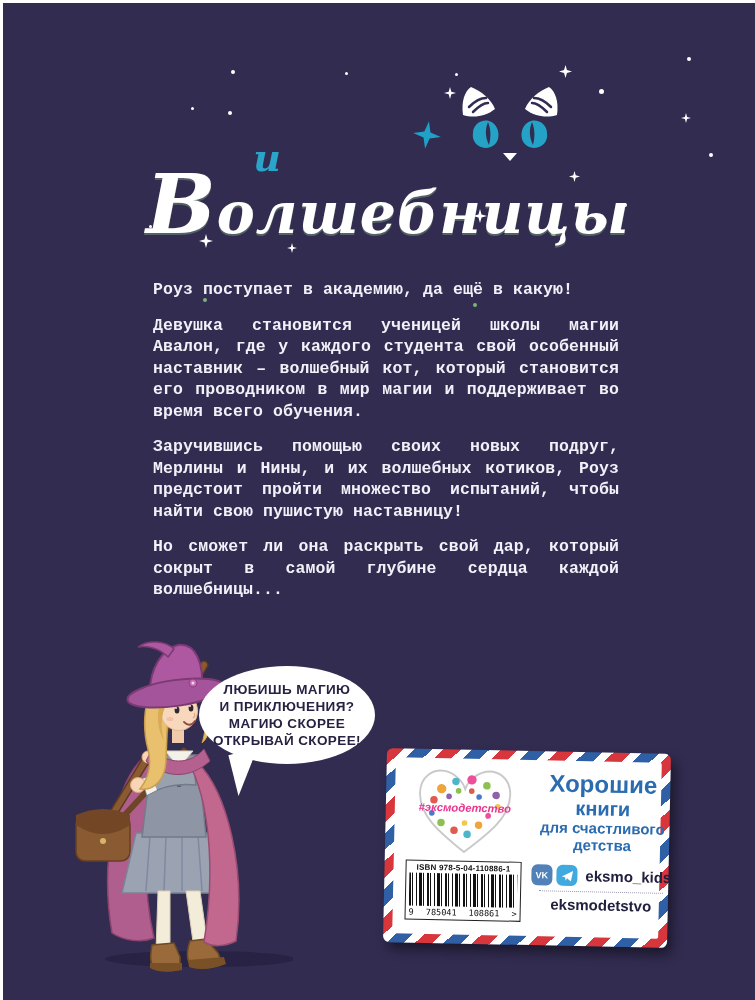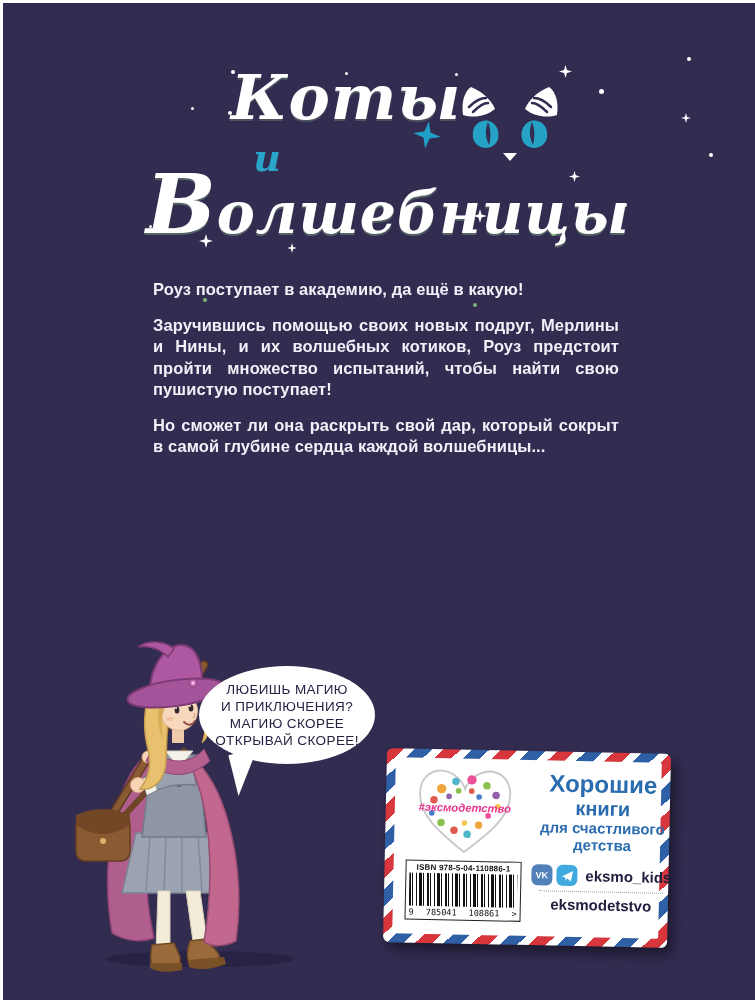--- a/index.html
+++ b/index.html
@@ -38,32 +38,32 @@
   .subtitle{
     position:absolute;left:322px;top:227px;width:216px;text-align:center;
     font-style:italic;font-weight:bold;font-size:19px;color:#2ea6cc;
   }
   
   .cat{position:absolute;left:452px;top:82px;}
   
   .annotation{position:absolute;left:150px;top:276px;width:470px;}
   .annotation p{
     margin:0 4px 14px 0;font-size:16.5px;line-height:21.5px;font-weight:bold;
-    color:#f2f0f8;text-align:justify;letter-spacing:.1px;
+    color:#f2f0f8;text-align:justify;letter-spacing:.1px;font-family:Liberation Mono, monospace;
   }
   
   .girl{position:absolute;left:58px;top:636px;}
   
   .bubble{
     position:absolute;left:196px;top:663px;width:176px;height:98px;
     background:#fff;border-radius:50%;z-index:5;
     display:flex;flex-direction:column;align-items:center;justify-content:center;
   }
   .bubble-line{
-    font-size:13.5px;line-height:17px;font-weight:normal;color:#272243;
+    font-size:13.5px;line-height:17px;font-weight:bold;color:#272243;
     letter-spacing:.4px;white-space:nowrap;
   }
   .bubble-tail{
     position:absolute;left:230px;top:748px;width:0;height:0;z-index:4;
     border-top:42px solid #fff;border-right:30px solid transparent;
     transform:rotate(-14deg);
   }
   
   .card{
     position:absolute;left:382px;top:748px;width:284px;height:194px;
@@ -126,41 +126,41 @@
   <div class="star4" style="left:284px;top:240px;width:10px;height:10px;"></div>
   <div class="dot" style="left:188px;top:104px;width:3px;height:3px;"></div>
   <div class="dot" style="left:225px;top:108px;width:4px;height:4px;"></div>
   <div class="star4" style="left:162px;top:188px;width:10px;height:10px;"></div>
   <div class="dot" style="left:146px;top:222px;width:3px;height:3px;"></div>
   <div class="dot green" style="left:200px;top:295px;width:4px;height:4px;"></div>
   <div class="dot green" style="left:470px;top:300px;width:4px;height:4px;"></div>
   <div class="dot green" style="left:548px;top:228px;width:5px;height:5px;"></div>
   <div class="star4 teal" style="left:410px;top:118px;width:28px;height:28px;transform:rotate(8deg);"></div>
 
-  <div class="title-word1">Коты</div>
   <div class="title-conj">и</div>
   <div class="title-word2">Волшебницы</div>
 
   <div class="cat">
     <svg width="110" height="80" viewBox="0 0 110 80">
       <path d="M8,30 C6,16 10,6 16,2 C26,6 36,14 40,24 C30,32 18,33 8,30 Z" fill="#fff"></path>
       <path d="M14,22 C20,16 26,13 31,13 M18,27 C24,21 29,18 33,18" stroke="#322c51" stroke-width="2.5" fill="none" stroke-linecap="round"></path>
       <path d="M102,30 C104,16 100,6 94,2 C84,6 74,14 70,24 C80,32 92,33 102,30 Z" fill="#fff"></path>
       <path d="M96,22 C90,16 84,13 79,13 M92,27 C86,21 81,18 77,18" stroke="#322c51" stroke-width="2.5" fill="none" stroke-linecap="round"></path>
       <path d="M18,48 C18,40 26,34 34,36 C41,38 45,46 43,54 C41,61 33,65 26,62 C20,60 17,54 18,48 Z" fill="#25a3c6"></path>
       <path d="M33,37 C30,44 30,52 34,60 C36,52 36,44 33,37 Z" fill="#322c51"></path>
       <path d="M67,54 C65,46 69,38 76,36 C84,34 92,40 92,48 C93,54 90,60 84,62 C77,65 69,61 67,54 Z" fill="#25a3c6"></path>
       <path d="M77,37 C74,44 74,52 78,60 C80,52 80,44 77,37 Z" fill="#322c51"></path>
       <path d="M48,68 L62,68 L55,76 Z" fill="#fff"></path>
     </svg>
   </div>
 
   <div class="annotation">
     <p>Роуз поступает в академию, да ещё в какую!</p>
-    <p>Заручившись помощью своих новых подруг, Мерлины и Нины, и их волшебных котиков, Роуз предстоит пройти множество испытаний, чтобы найти свою пушистую поступает!</p>
+    <p>Девушка становится ученицей школы магии Авалон, где у каждого студента свой особенный наставник – волшебный кот, который становится его проводником в мир магии и поддерживает во время всего обучения.</p>
+    <p>Заручившись помощью своих новых подруг, Мерлины и Нины, и их волшебных котиков, Роуз предстоит пройти множество испытаний, чтобы найти свою пушистую наставницу!</p>
     <p>Но сможет ли она раскрыть свой дар, который сокрыт в самой глубине сердца каждой волшебницы...</p>
   </div>
 
   <div class="girl">
     <svg width="232" height="340" viewBox="0 0 230 340">
       <ellipse cx="138" cy="320" rx="95" ry="8" fill="#221d3c" opacity="0.6"></ellipse>
       <path d="M80,120 C52,148 38,225 50,294 C62,302 80,304 92,299 C80,248 82,176 94,134 Z" fill="#b05e8e" stroke="#8d4370" stroke-width="1.5"></path>
       <line x1="142" y1="26" x2="32" y2="206" stroke="#5f3a20" stroke-width="9" stroke-linecap="round"></line>
       <line x1="142" y1="26" x2="32" y2="206" stroke="#8a5a33" stroke-width="6" stroke-linecap="round"></line>
       <line x1="124" y1="110" x2="46" y2="194" stroke="#6f4527" stroke-width="6"></line>

